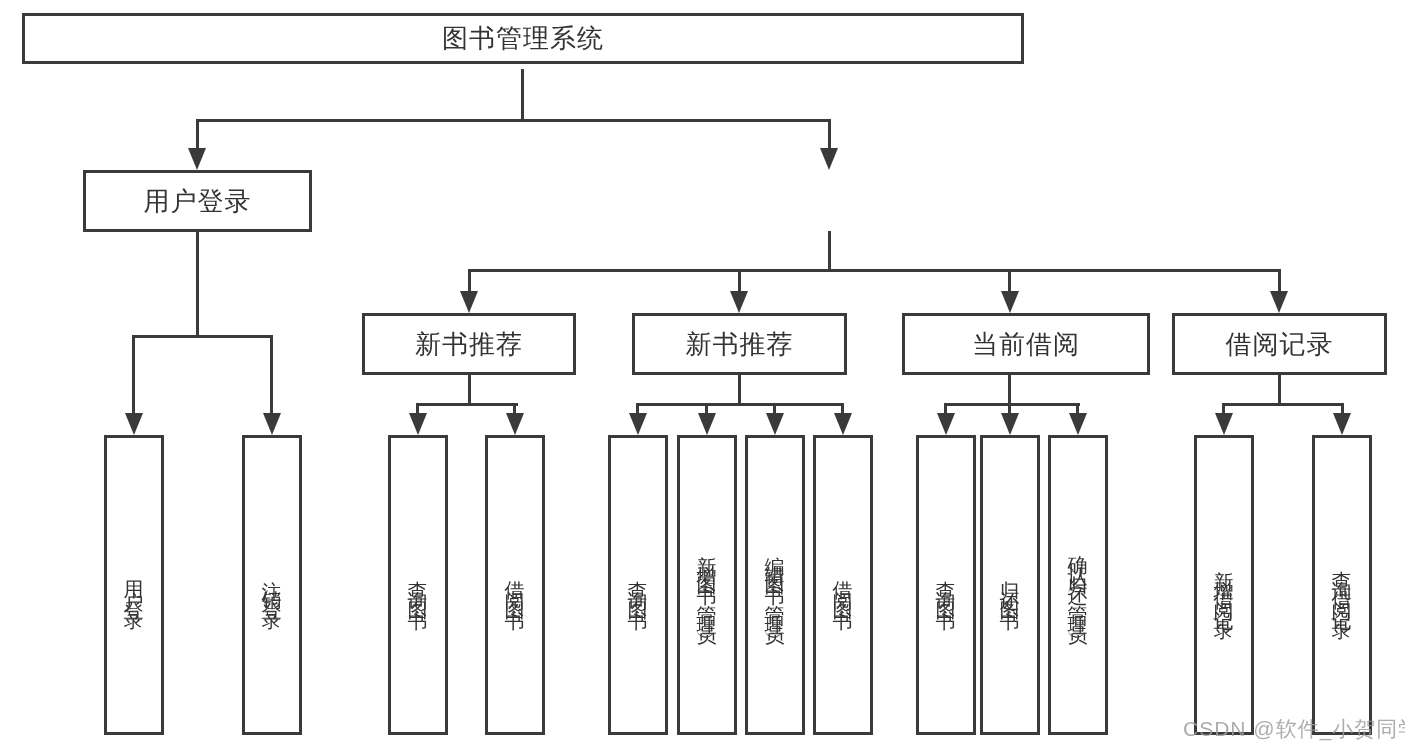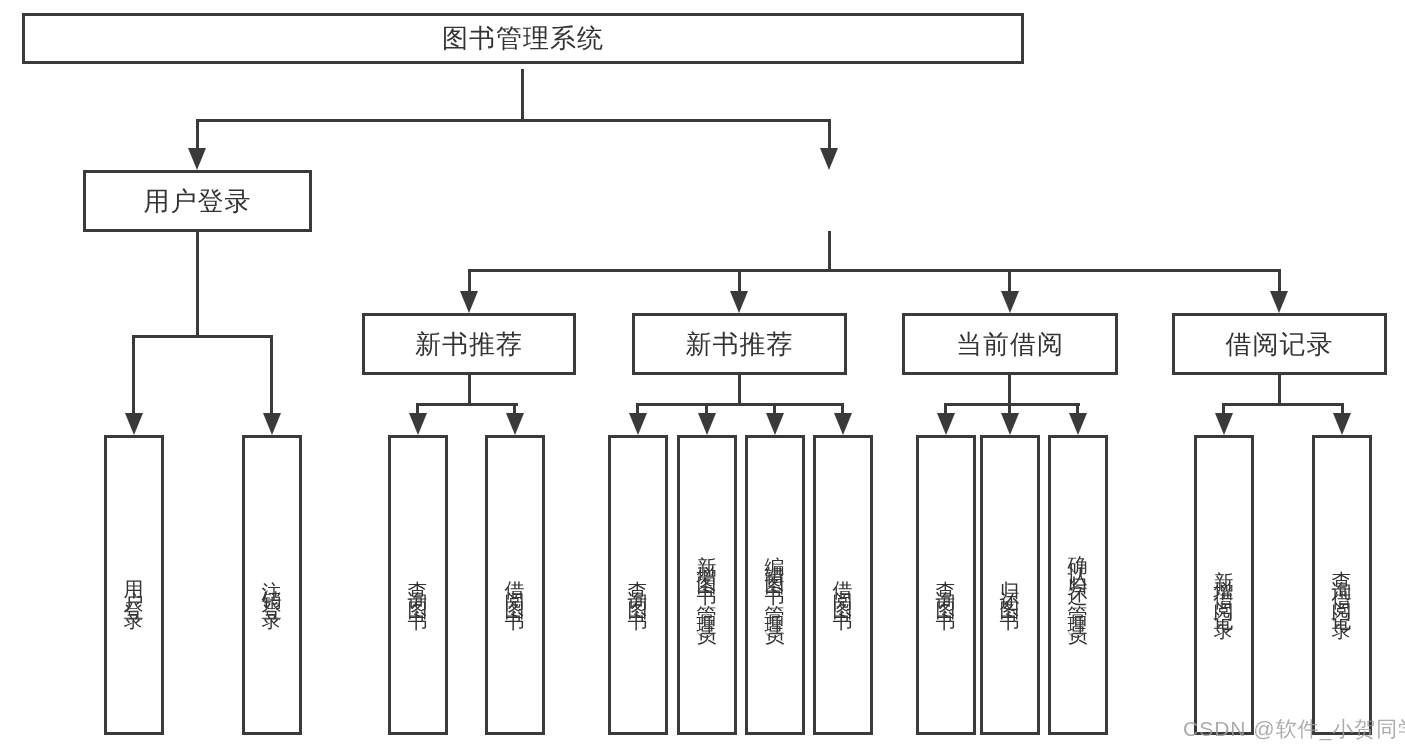--- a/index.html
+++ b/index.html
@@ -86,21 +86,21 @@
   <div class="ar" style="left:730px;top:291px;"></div>
   <div class="ar" style="left:1001px;top:291px;"></div>
   <div class="ar" style="left:1270px;top:291px;"></div>
 
   <div class="box h" style="left:362px;top:313px;width:214px;height:62px;">
     <span>新书推荐</span>
   </div>
   <div class="box h" style="left:632px;top:313px;width:215px;height:62px;">
     <span>新书推荐</span>
   </div>
-  <div class="box h" style="left:902px;top:313px;width:216px;height:62px;">
+  <div class="box h" style="left:902px;top:313px;width:248px;height:62px;">
     <span>当前借阅</span>
   </div>
   <div class="box h" style="left:1172px;top:313px;width:215px;height:62px;text-align:right;">
     <span>借阅记录</span>
   </div>
 
   <div class="vl" style="left:468px;top:374px;height:31px;"></div>
   <div class="vl" style="left:738px;top:374px;height:31px;"></div>
   <div class="vl" style="left:1008px;top:374px;height:31px;"></div>
   <div class="vl" style="left:1278px;top:374px;height:31px;"></div>

